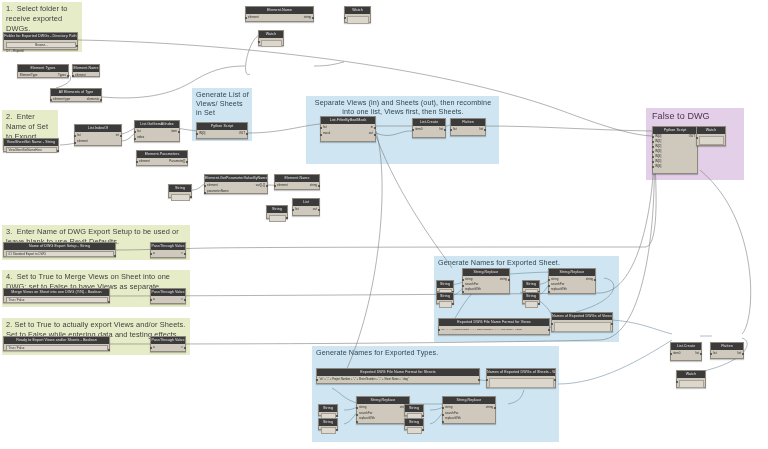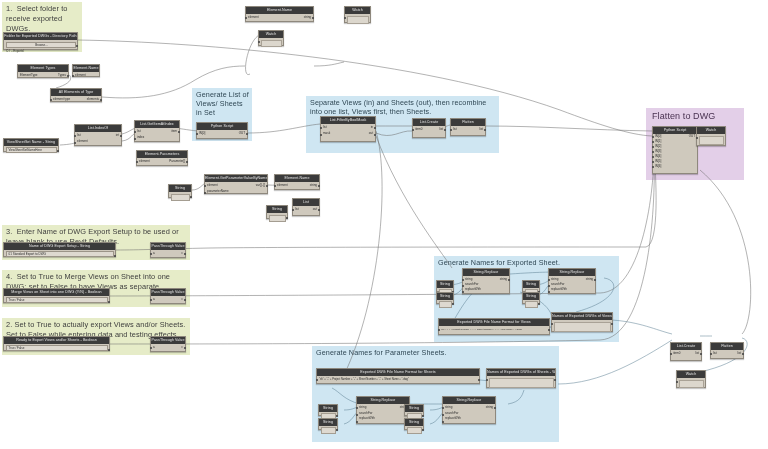--- a/index.html
+++ b/index.html
@@ -54,51 +54,54 @@
 </style>
 </head>
 <body>
 
 <div id="canvas">
 
   <div class="group note" style="left:2px;top:2px;width:80px;height:50px;">
     <div class="group-title">1.  Select folder to receive exported DWGs.</div>
   </div>
 
+  <div class="group note" style="left:2px;top:110px;width:56px;height:40px;">
+    <div class="group-title">2.  Enter Name of Set to Export</div>
+  </div>
 
   <div class="group note" style="left:2px;top:225px;width:188px;height:35px;">
     <div class="group-title">3.  Enter Name of DWG Export Setup to be used or leave blank to use Revit Defaults.</div>
   </div>
 
   <div class="group note" style="left:2px;top:270px;width:188px;height:37px;">
     <div class="group-title">4.  Set to True to Merge Views on Sheet into one DWG; set to False to have Views as separate external references.</div>
   </div>
 
   <div class="group note" style="left:2px;top:318px;width:188px;height:37px;">
     <div class="group-title">2. Set to True to actually export Views and/or Sheets.  Set to False while entering data and testing effects.</div>
   </div>
 
   <div class="group blue" style="left:192px;top:88px;width:60px;height:53px;">
     <div class="group-title">Generate List of Views/ Sheets in Set</div>
   </div>
 
-  <div class="group blue" style="left:306px;top:96px;width:193px;height:57px;">
+  <div class="group blue" style="left:306px;top:96px;width:193px;height:68px;text-align:center;">
     <div class="group-title">Separate Views (in) and Sheets (out), then recombine into one list, Views first, then Sheets.</div>
   </div>
 
   <div class="group purple" style="left:646px;top:108px;width:98px;height:72px;">
-    <div class="group-title">Flatten to DWG</div>
+    <div class="group-title">False to DWG</div>
   </div>
 
   <div class="group blue" style="left:434px;top:256px;width:185px;height:86px;">
     <div class="group-title">Generate Names for Exported Sheet.</div>
   </div>
 
   <div class="group blue" style="left:312px;top:346px;width:247px;height:96px;">
-    <div class="group-title">Generate Names for Parameter Sheets.</div>
+    <div class="group-title">Generate Names for Exported Types.</div>
   </div>
 
 
   <svg id="wires" viewBox="0 0 768 449">
 
     <path d="M78,40 C200,42 420,60 560,110 C600,125 630,135 652,136"></path>
 
     <path d="M68,74 C74,78 70,84 56,88"></path>
 
     <path d="M102,97 C140,100 170,96 195,80 C215,68 230,66 245,66"></path>

